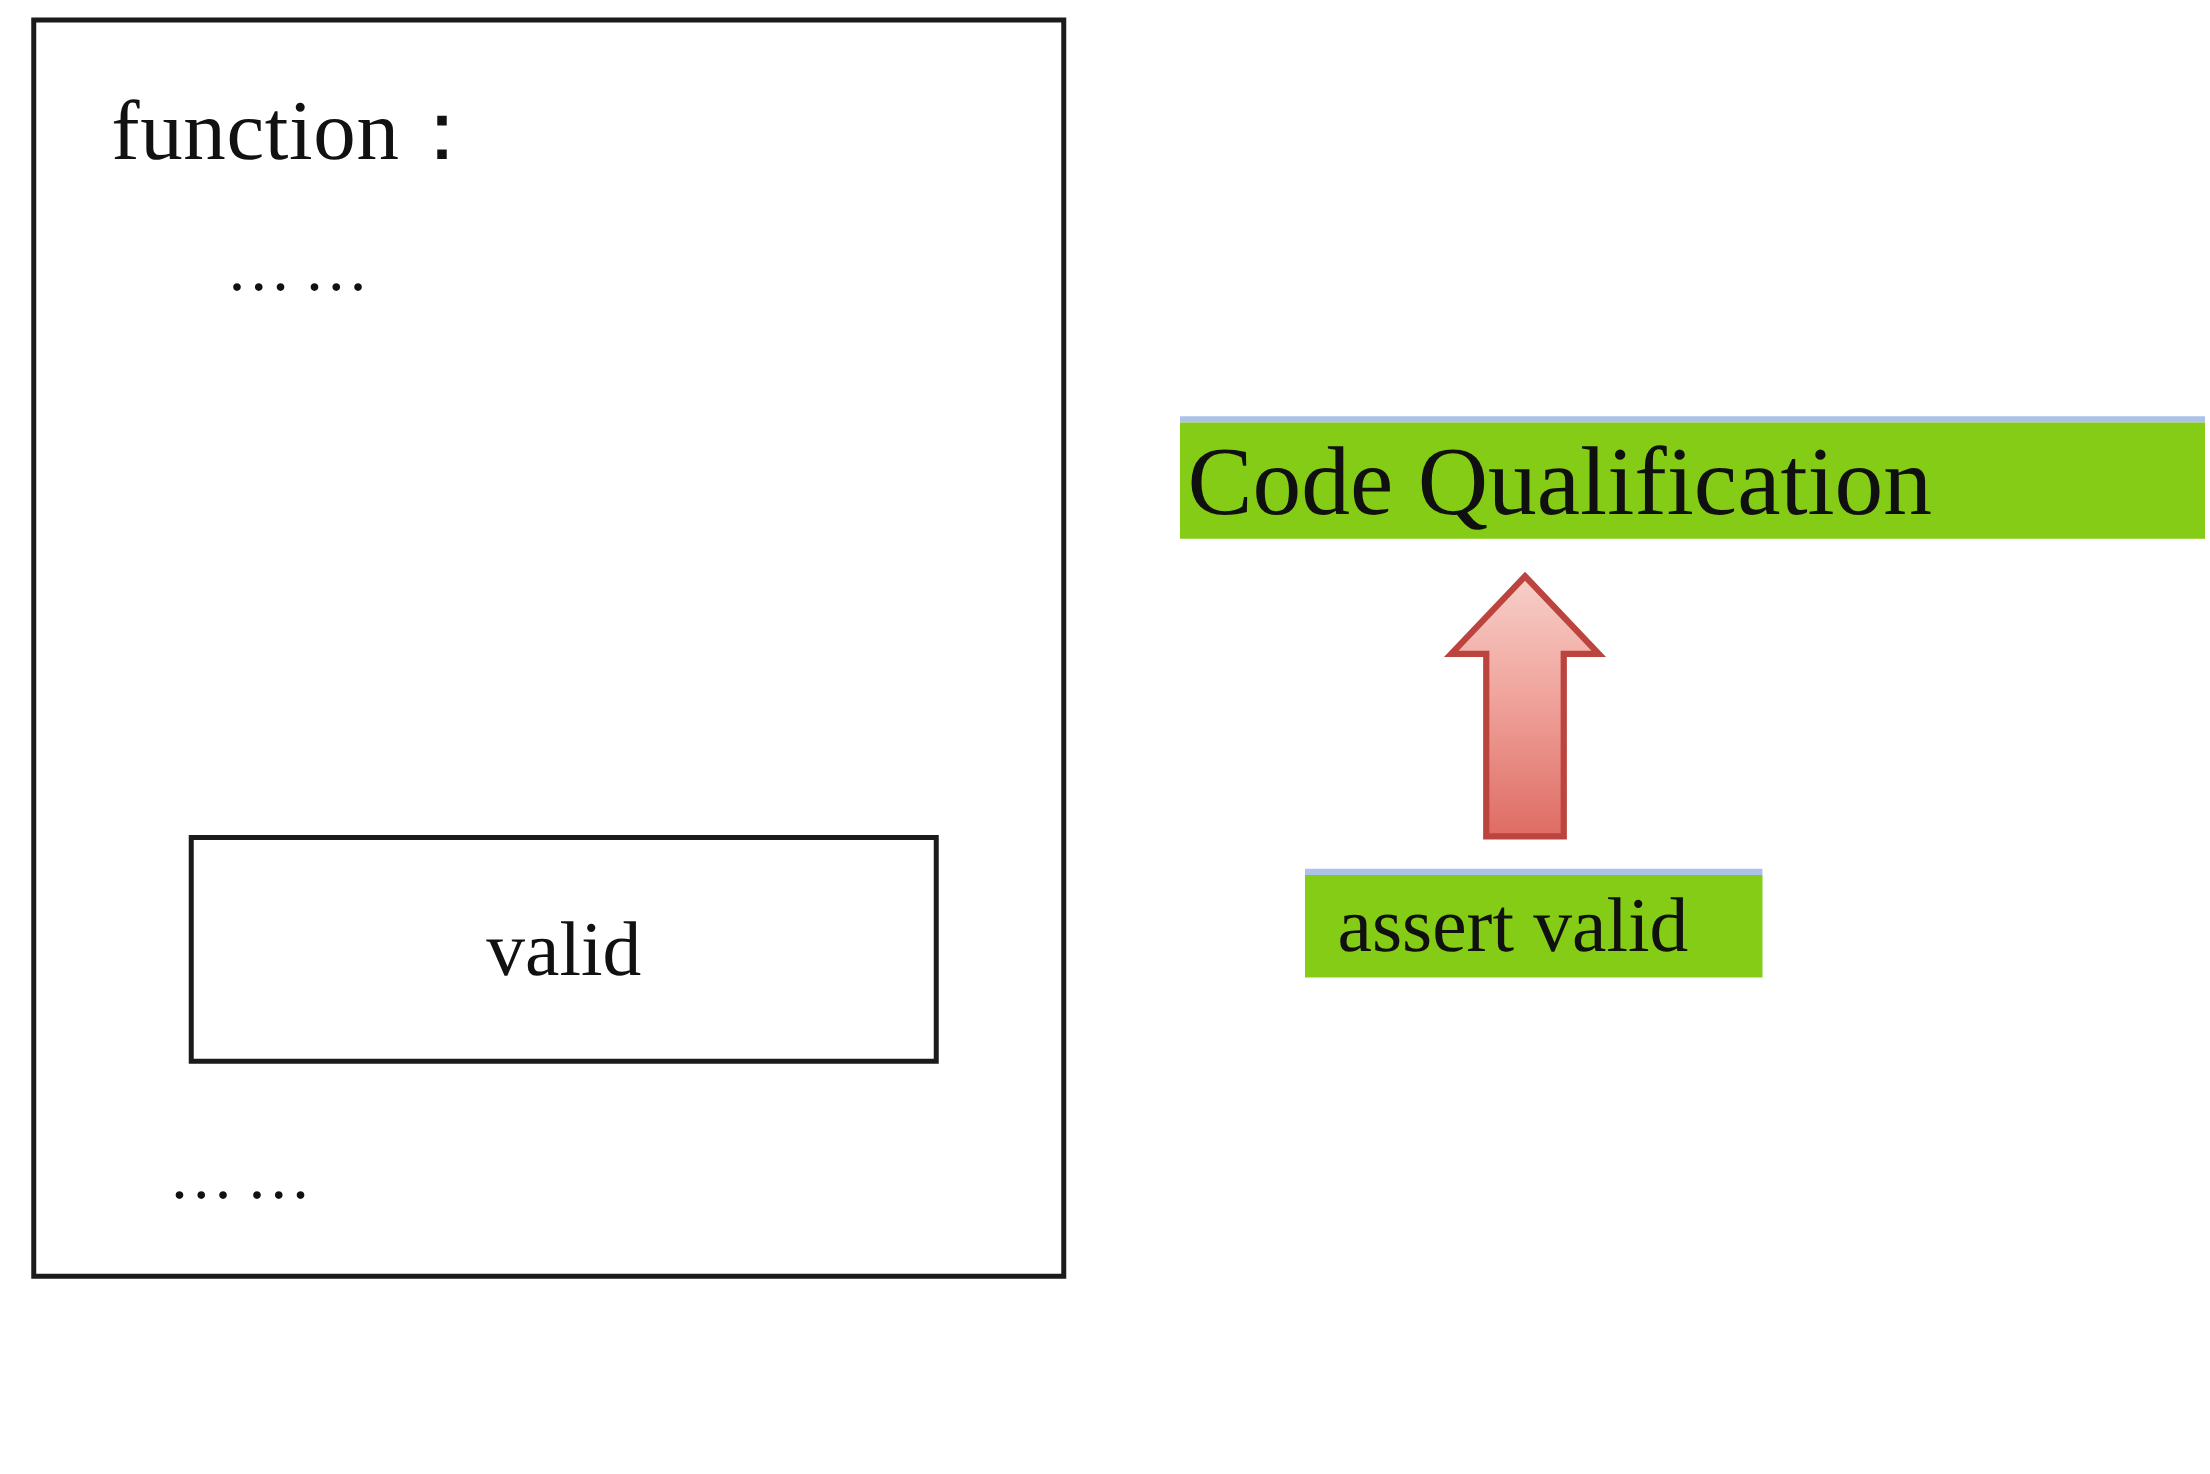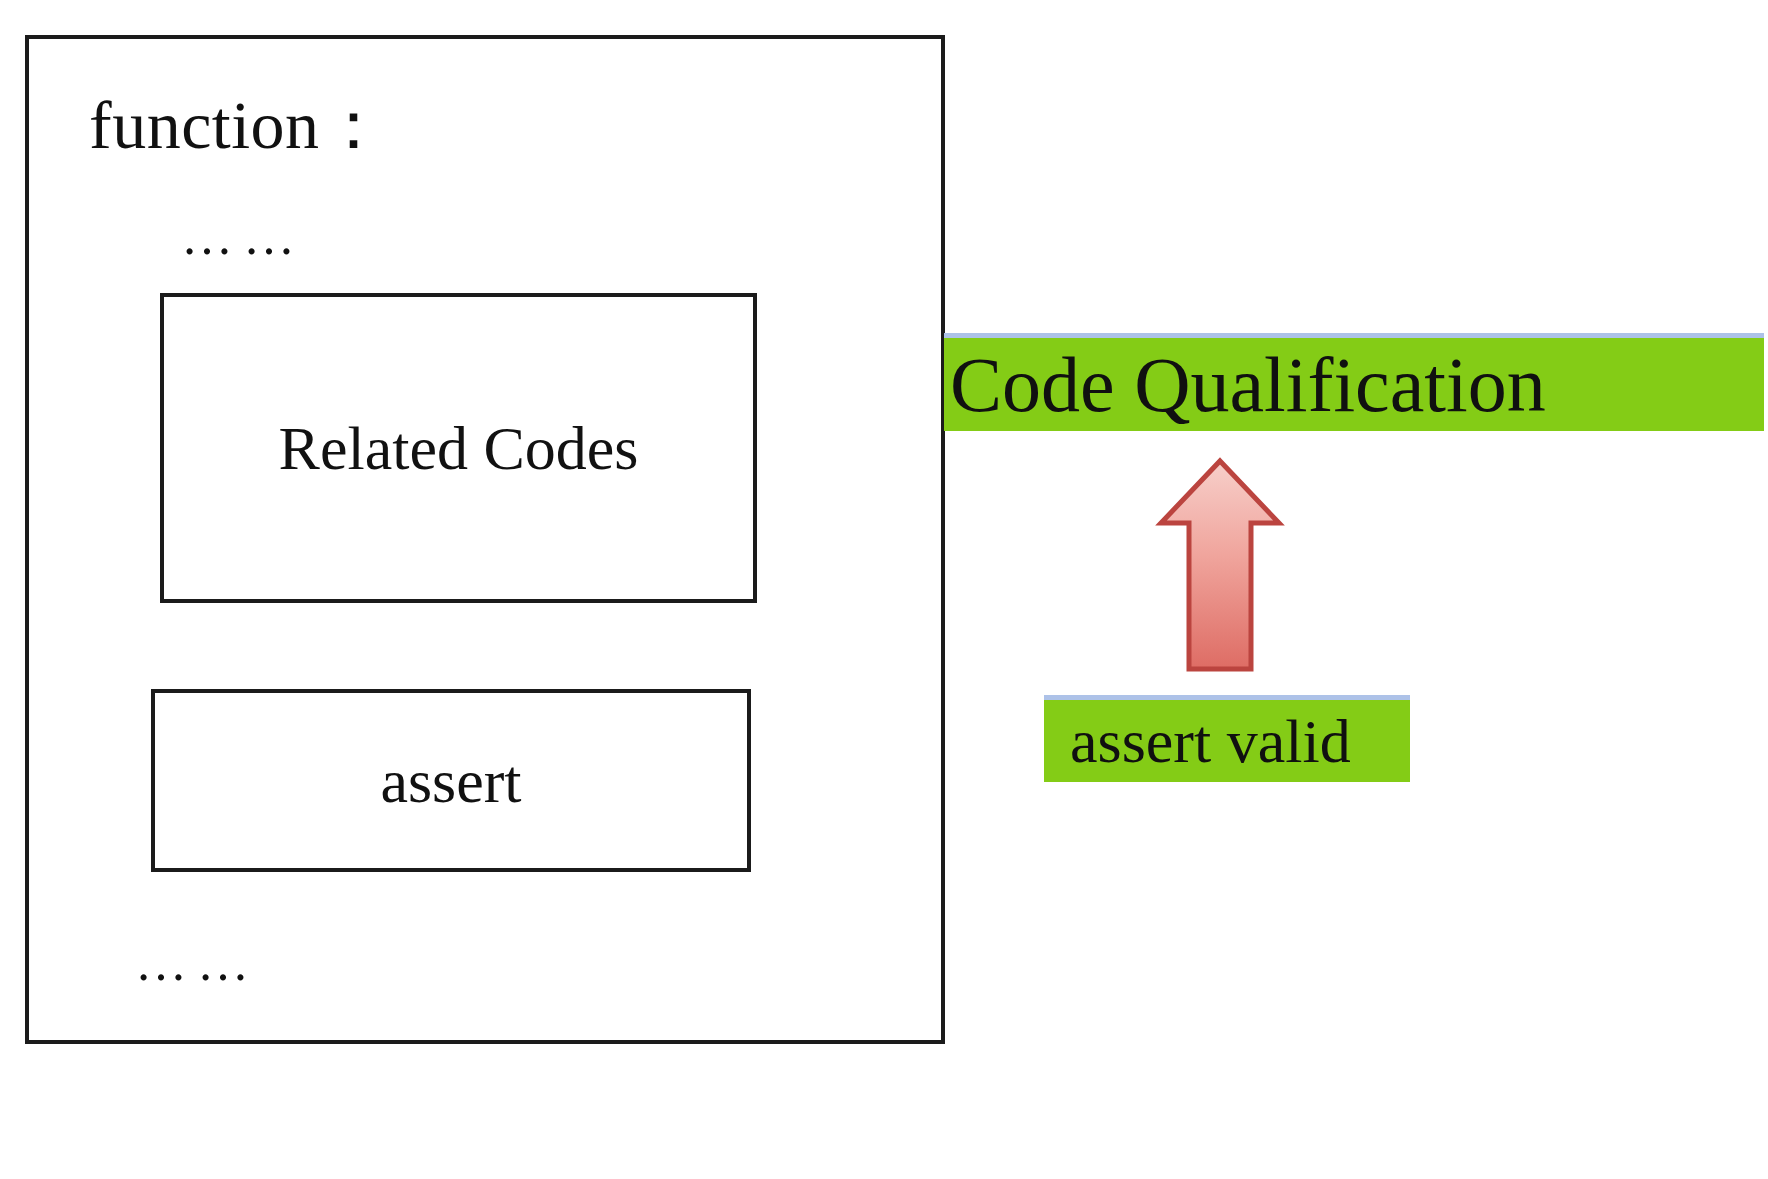--- a/index.html
+++ b/index.html
@@ -20,26 +20,25 @@
     left: 0; top: 0;
     width: 1768px;
     height: 1179px;
   }
 
   
   .function-panel {
     position: absolute;
     left: 25px;
     top: 14px;
-    width: 920px;
+    width: 828px;
     height: 1009px;
     border: 4px solid #1b1b1b;
     background: #ffffff;
     box-sizing: border-box;
-    margin-top: 21px;
   }
 
   .function-label {
     position: absolute;
     left: 60px;
     top: 52px;
     font-size: 68px;
     line-height: 1;
     color: #111111;
     white-space: nowrap;
@@ -149,26 +148,23 @@
 <body>
 
 <div id="canvas">
 
   <div class="function-panel">
 
     <div class="function-label">function：</div>
 
     <div class="ellipsis ellipsis-top">……</div>
 
-    <div class="inner-box box-related">
-      <span class="box-label">Related Codes</span>
-    </div>
 
     <div class="inner-box box-assert">
-      <span class="box-label">assert</span>
+      <span class="box-label">valid</span>
     </div>
 
     <div class="ellipsis ellipsis-bottom">……</div>
   </div>
 
   <div class="hl-top-rule code-qual-rule"></div>
   <div class="hl code-qual">Code Qualification</div>
 
   <div class="arrow-wrap">
     <svg viewBox="0 0 130 220" preserveAspectRatio="none" aria-hidden="true">

